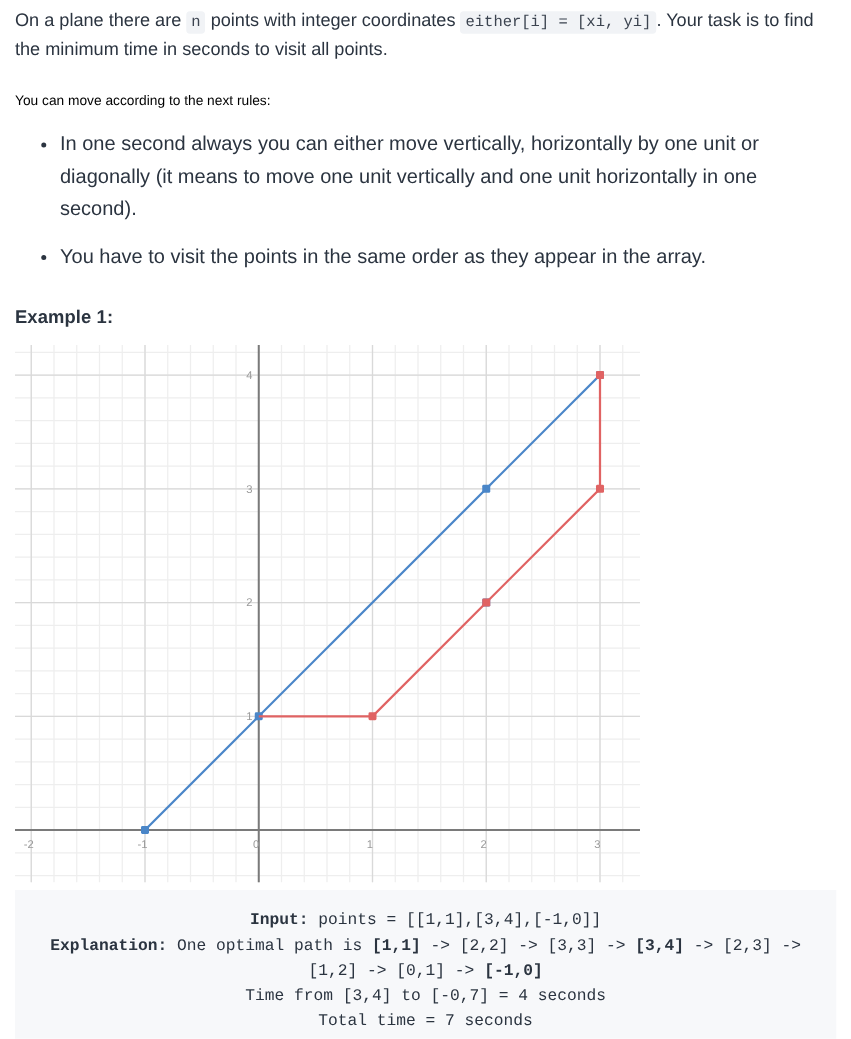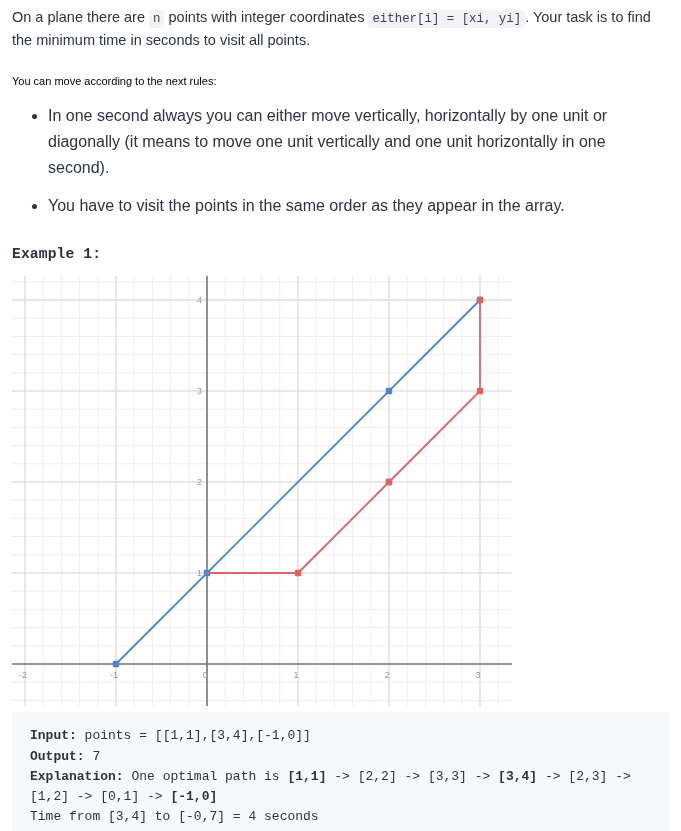--- a/index.html
+++ b/index.html
@@ -52,21 +52,20 @@
     line-height: 1.62;
     color: #2b3440;
     margin: 12px 0 2px 0;
   }
   h3.example-title {
     margin: 28px 0 0 0;
     font-size: 14.7px;
     font-weight: bold;
     color: #2b3440;
     letter-spacing: 0.1px;
-    font-family: Liberation Mono, monospace;
   }
 
   
   .plot-wrap {
     margin-top: 14px;
     width: 500px;
     height: 430px;
     position: relative;
   }
   .plot-wrap svg { display: block; }
@@ -79,20 +78,21 @@
     box-sizing: border-box;
     width: 657px;
   }
   .example-box .ln {
     font-family: "Liberation Mono", "DejaVu Sans Mono", monospace;
     font-size: 13px;
     line-height: 1.55;
     color: #2b3440;
     white-space: pre-wrap;
     word-break: break-word;
+    text-align: center;
   }
   .example-box .ln b { font-weight: bold; }
 </style>
 </head>
 <body>
 
 <div class="page">
 
   <p class="intro"><span>On a plane there are </span><code class="inline">n</code><span> points with integer coordinates </span><code class="inline">either[i] = [xi, yi]</code><span>. Your task is to find the minimum time in seconds to visit all points.</span></p>
 
@@ -190,19 +190,18 @@
         <polyline points="195,297 286,297 377,206 468,115 468,24" fill="none" stroke="#e06363" stroke-width="1.8"></polyline>
         <rect x="282.8" y="293.8" width="6.4" height="6.4" rx="1.1" fill="#e06363"></rect>
         <rect x="373.8" y="202.8" width="6.4" height="6.4" rx="1.1" fill="#e06363"></rect>
         <rect x="464.8" y="111.8" width="6.4" height="6.4" rx="1.1" fill="#e06363"></rect>
         <rect x="464.8" y="20.8" width="6.4" height="6.4" rx="1.1" fill="#e06363"></rect>
       </svg>
   </div>
 
   <div class="example-box">
     <div class="ln"><b>Input:</b><span> points = [[1,1],[3,4],[-1,0]]</span></div>
-    <div class="ln"><b>Output:</b><span> 7</span></div>
     <div class="ln"><b>Explanation:</b><span> One optimal path is </span><b>[1,1]</b><span> -&gt; [2,2] -&gt; [3,3] -&gt; </span><b>[3,4]</b><span> -&gt; [2,3] -&gt; [1,2] -&gt; [0,1] -&gt; </span><b>[-1,0]</b></div>
     <div class="ln">Time from [3,4] to [-0,7] = 4 seconds</div>
     <div class="ln">Total time = 7 seconds</div>
   </div>
 
 </div>
 
 </body></html>

